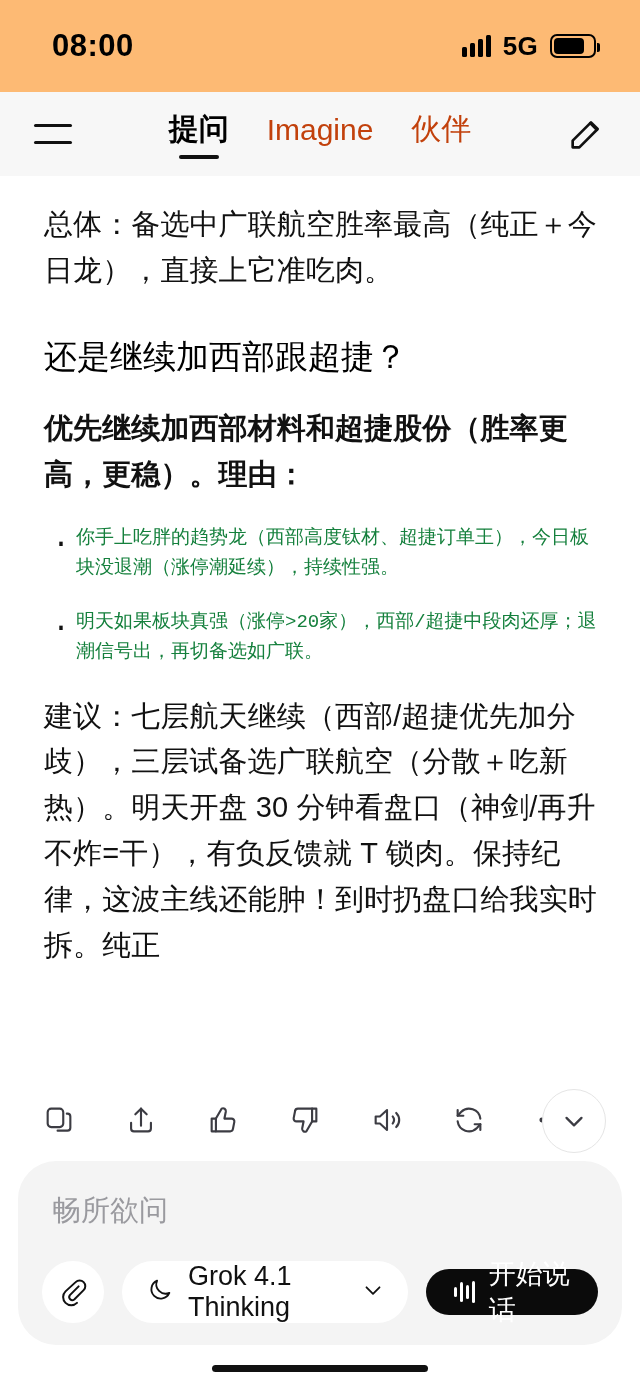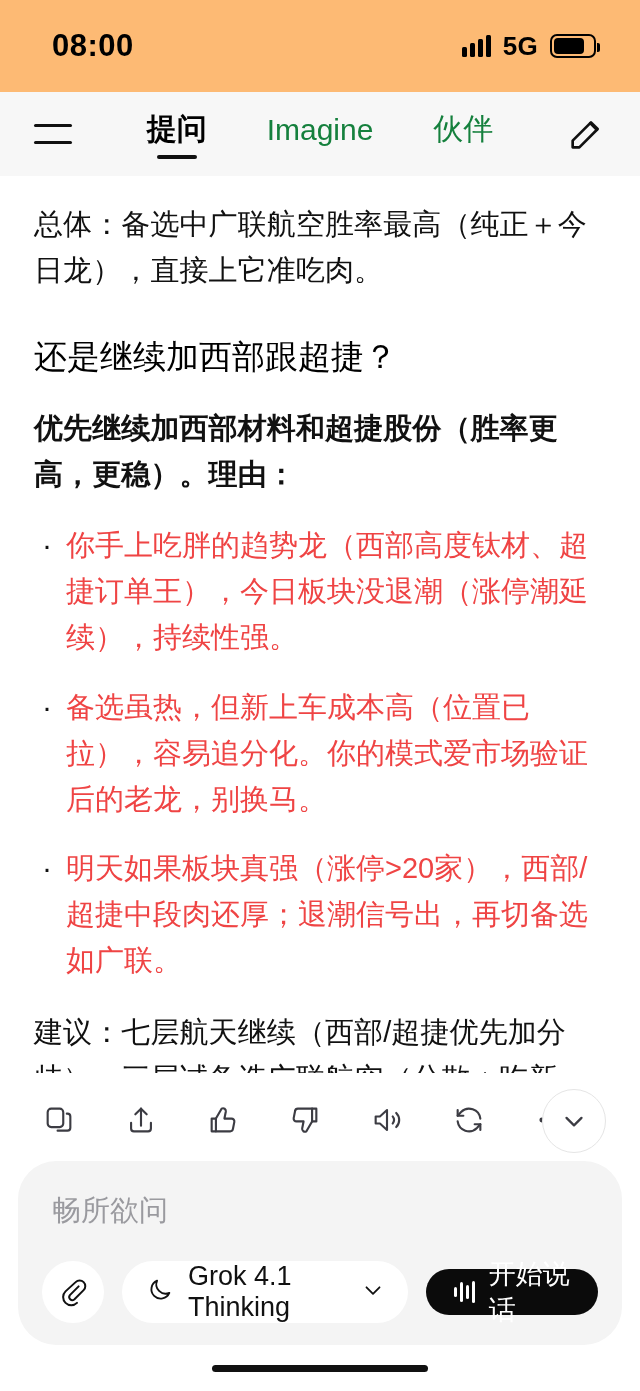--- a/index.html
+++ b/index.html
@@ -114,26 +114,26 @@
     border-radius: 2px;
   }
   .hamburger i:nth-child(1) { width: 38px; }
   .hamburger i:nth-child(2) { width: 38px; }
   .tabs {
     position: absolute;
     left: 0; right: 0;
     display: flex;
     justify-content: center;
     align-items: center;
-    gap: 60px;
+    gap: 38px;
     pointer-events: none;
   }
   .tab {
     font-size: 30px;
-    color: #15803d;
+    color: #c2410c;
     position: relative;
     padding-bottom: 9px;
     pointer-events: auto;
   }
   .tab.active {
     color: #000;
     font-weight: 600;
   }
   .tab.active::after {
     content: "";
@@ -153,20 +153,21 @@
     position: relative;
     z-index: 2;
   }
 
   
   .content {
     flex: 1 1 auto;
     overflow: hidden;
     padding: 26px 34px 0 34px;
     background: #fff;
+    margin-left: 10px;
   }
   .para {
     font-size: 29px;
     line-height: 1.58;
     color: #111;
     margin-bottom: 26px;
     letter-spacing: 0.1px;
   }
   h2.section-title {
     font-size: 33px;
@@ -179,24 +180,25 @@
     font-weight: 700;
   }
   ul.bullets {
     list-style: none;
     margin: 0 0 26px 0;
     padding: 0;
   }
   ul.bullets li {
     position: relative;
     padding-left: 32px;
-    font-size: 29px;
+    font-size: 19px;
     line-height: 1.58;
     margin-bottom: 24px;
-    color: #ef4444;
+    color: #15803d;
+    font-family: Liberation Mono, monospace;
   }
   ul.bullets li::before {
     content: "·";
     position: absolute;
     left: 8px;
     top: -2px;
     font-size: 30px;
     color: #111;
   }
 
@@ -359,21 +361,20 @@
 
   <div class="content">
     <p class="para">总体：备选中广联航空胜率最高（纯正＋今日龙），直接上它准吃肉。</p>
 
     <h2 class="section-title">还是继续加西部跟超捷？</h2>
 
     <p class="para strong">优先继续加西部材料和超捷股份（胜率更高，更稳）。理由：</p>
 
     <ul class="bullets">
       <li>你手上吃胖的趋势龙（西部高度钛材、超捷订单王），今日板块没退潮（涨停潮延续），持续性强。</li>
-      <li>备选虽热，但新上车成本高（位置已拉），容易追分化。你的模式爱市场验证后的老龙，别换马。</li>
       <li>明天如果板块真强（涨停&gt;20家），西部/超捷中段肉还厚；退潮信号出，再切备选如广联。</li>
     </ul>
 
     <p class="para">建议：七层航天继续（西部/超捷优先加分歧），三层试备选广联航空（分散＋吃新热）。明天开盘 30 分钟看盘口（神剑/再升不炸=干），有负反馈就 T 锁肉。保持纪律，这波主线还能肿！到时扔盘口给我实时拆。纯正</p>
 
   </div>
 
   <div class="action-bar">
     <div class="act">
       <svg width="34" height="34" viewBox="0 0 24 24" fill="none" stroke="#3c3c43" stroke-width="1.5" stroke-linecap="round" stroke-linejoin="round">

